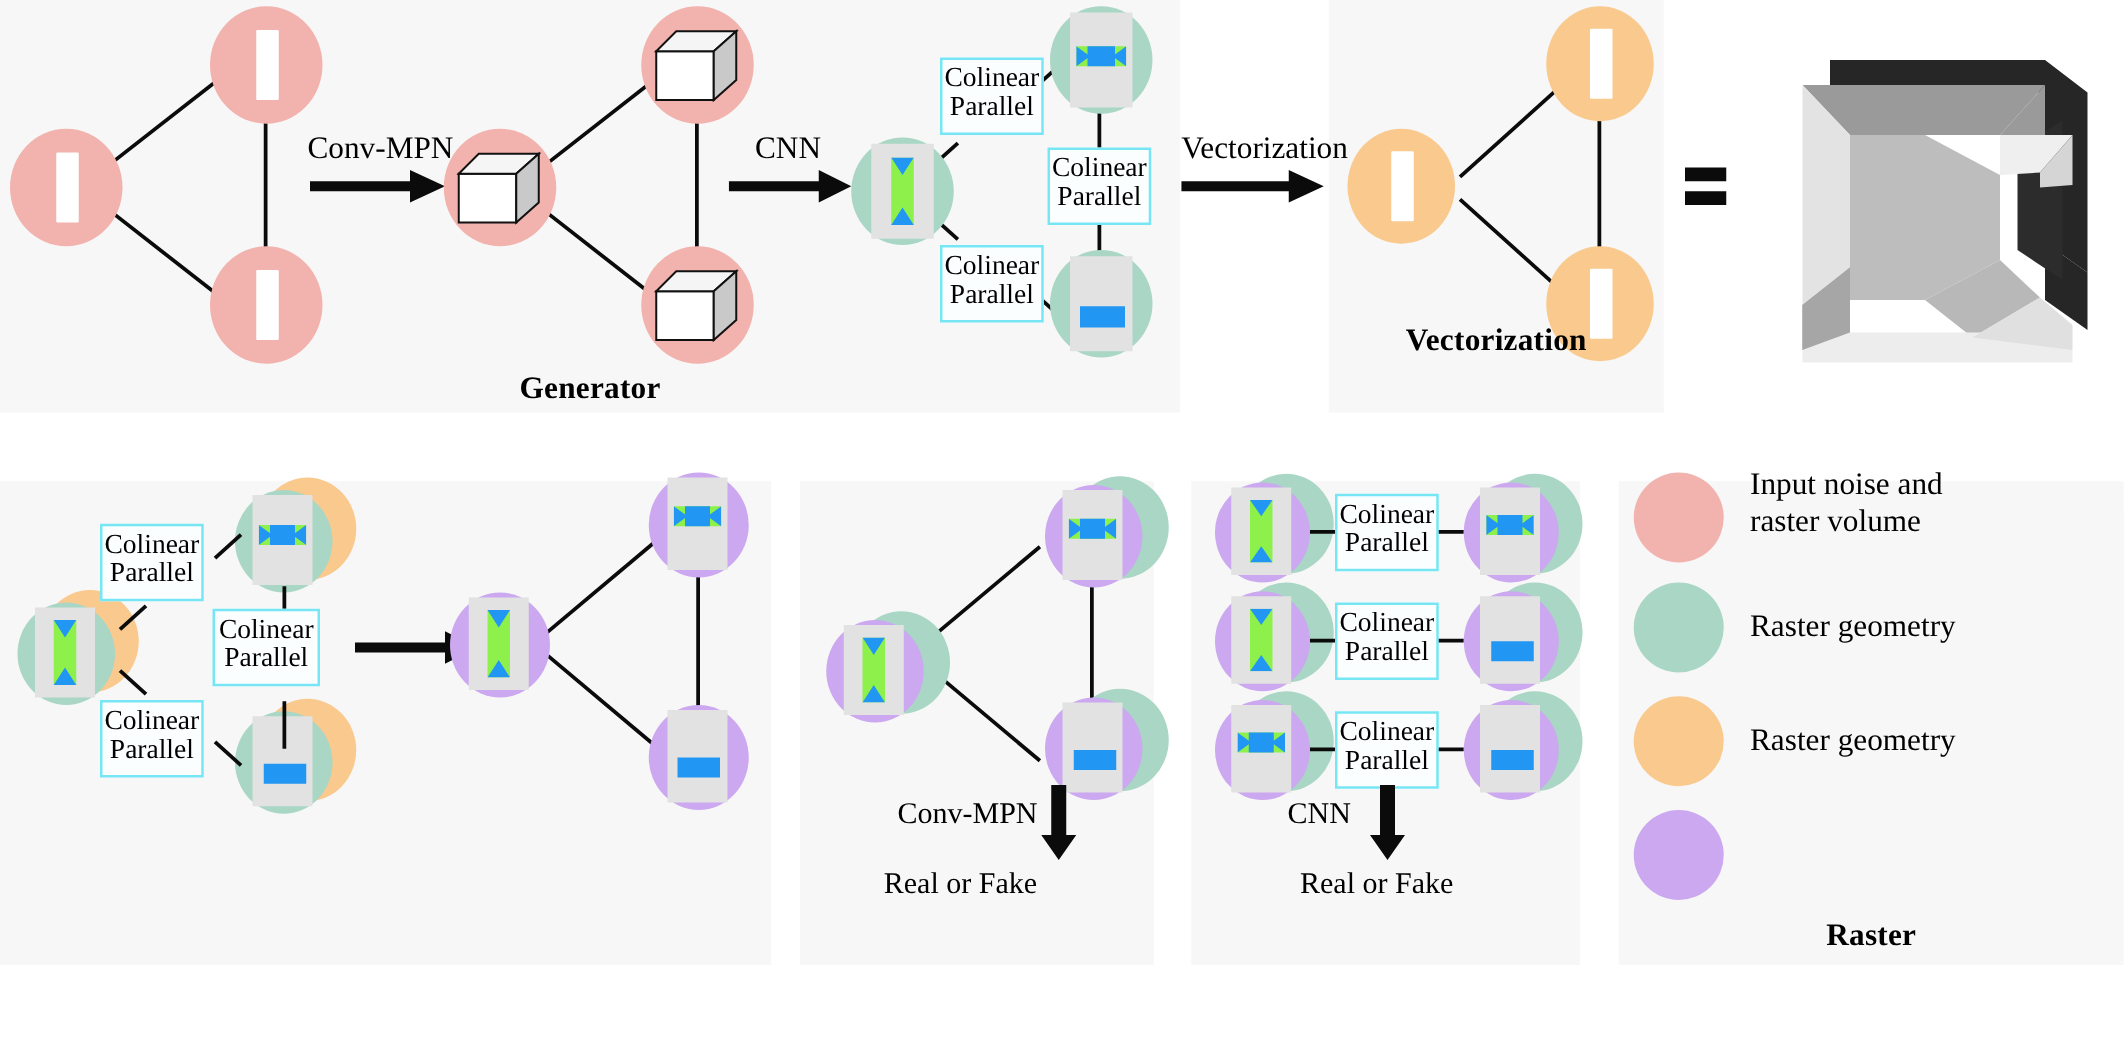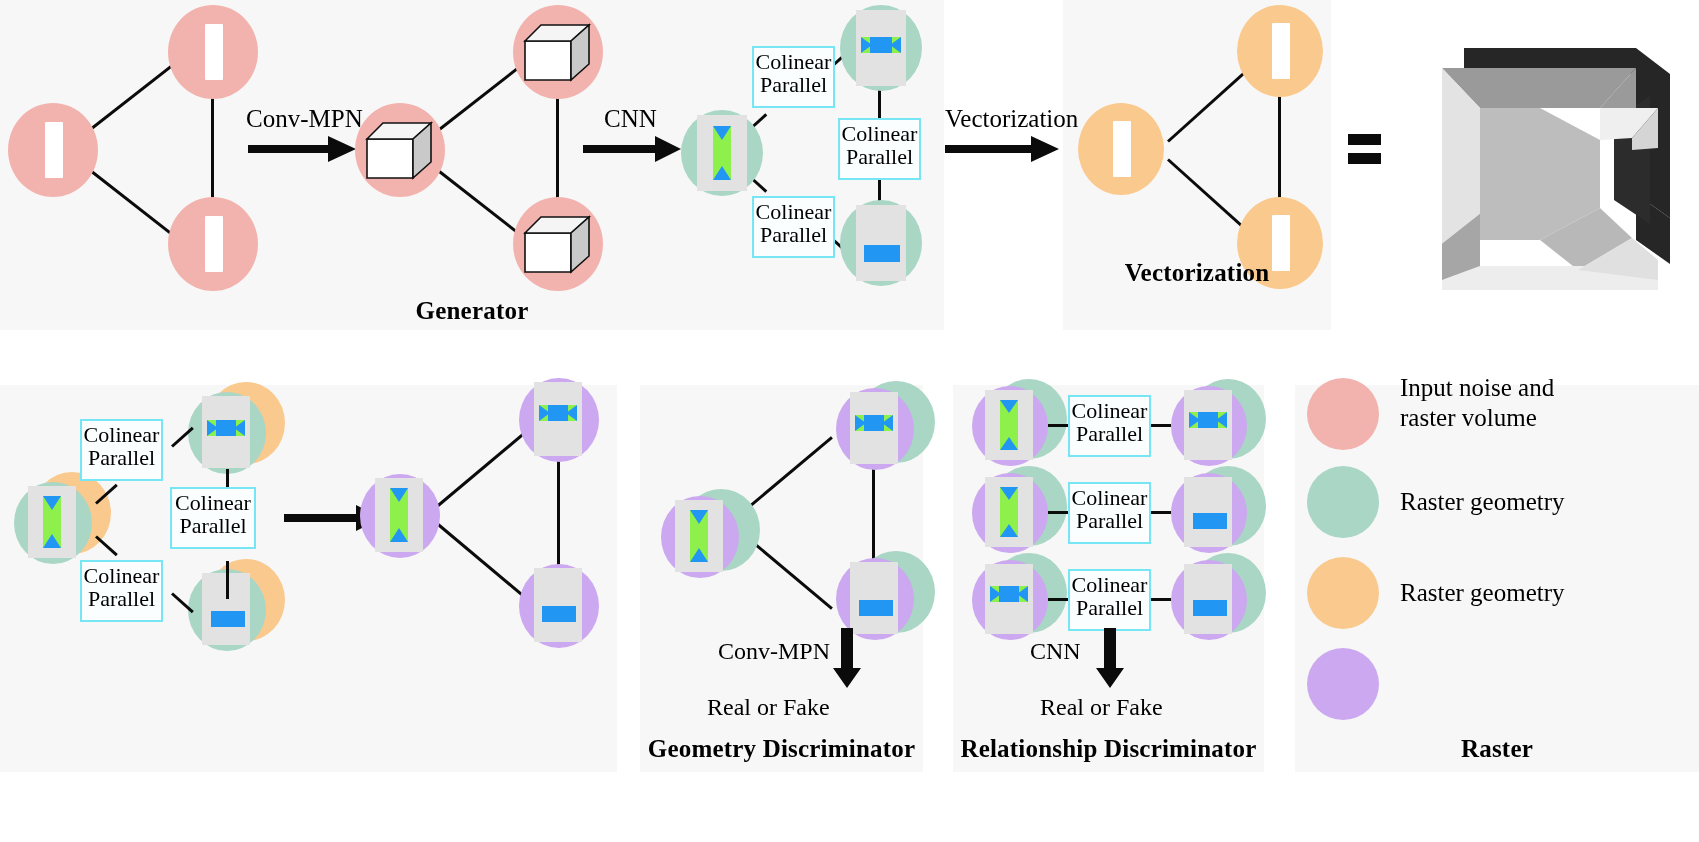--- a/index.html
+++ b/index.html
@@ -379,21 +379,20 @@
     <div class="canvas" style="left:14px; top:4px; width:48px; height:72px;"></div>
     <div style="position:absolute; left:23px; top:42px; width:34px; height:16px; background:#2196f3;"></div>
   </div>
 
   <div class="plain-label" style="left:718px; top:638px;">Conv-MPN</div>
   <svg class="arrow-v" style="left:832px; top:628px;" width="30" height="62" viewBox="0 0 30 62">
     <path d="M9 0 H21 V40 H29 L15 60 L1 40 H9 Z" fill="#0b0b0b"></path>
   </svg>
   <div class="plain-label" style="left:707px; top:694px;">Real or Fake</div>
 
-  <div class="panel-title" style="left:640px; top:735px; width:283px;">Geometry Discriminator</div>
 
   <div class="panel" style="left:953px; top:385px; width:311px; height:387px;"></div>
 
   <div class="node green" style="left:991px; top:379px; width:76px; height:80px;"></div>
   <div class="node purple" style="left:972px; top:386px; width:76px; height:80px;">
     <div class="canvas" style="left:13px; top:4px; width:48px; height:70px;"></div>
     <svg class="glyph" style="left:25px; top:14px;" width="24" height="50" viewBox="0 0 24 50">
       <rect x="3" y="0" width="18" height="50" fill="#8ef04a"></rect>
       <polygon points="3,0 21,0 12,13" fill="#2196f3"></polygon>
       <polygon points="3,50 21,50 12,37" fill="#2196f3"></polygon>
@@ -458,21 +457,20 @@
     <div class="canvas" style="left:13px; top:4px; width:48px; height:70px;"></div>
     <div style="position:absolute; left:22px; top:40px; width:34px; height:16px; background:#2196f3;"></div>
   </div>
 
   <div class="plain-label" style="left:1030px; top:638px;">CNN</div>
   <svg class="arrow-v" style="left:1095px; top:628px;" width="30" height="62" viewBox="0 0 30 62">
     <path d="M9 0 H21 V40 H29 L15 60 L1 40 H9 Z" fill="#0b0b0b"></path>
   </svg>
   <div class="plain-label" style="left:1040px; top:694px;">Real or Fake</div>
 
-  <div class="panel-title" style="left:953px; top:735px; width:311px;">Relationship Discriminator</div>
 
   <div class="panel" style="left:1295px; top:385px; width:404px; height:387px;"></div>
 
   <div class="legend-dot" style="left:1307px; top:378px; width:72px; height:72px; background:#f2b3ae;"></div>
   <div class="legend-text" style="left:1400px; top:373px;">
     <div>Input noise and</div>
     <div>raster volume</div>
   </div>
 
   <div class="legend-dot" style="left:1307px; top:466px; width:72px; height:72px; background:#a9d6c5;"></div>

